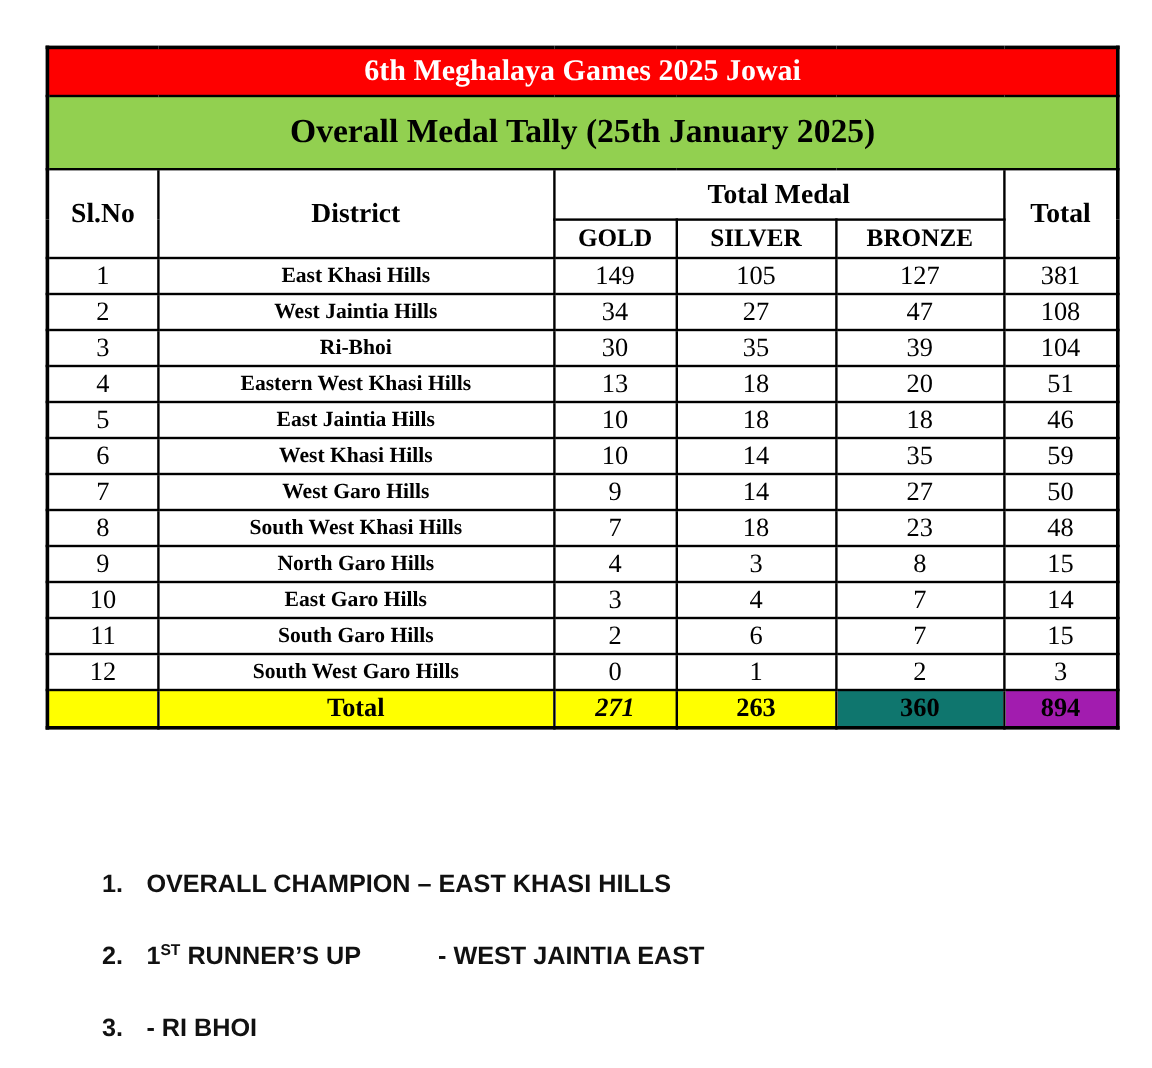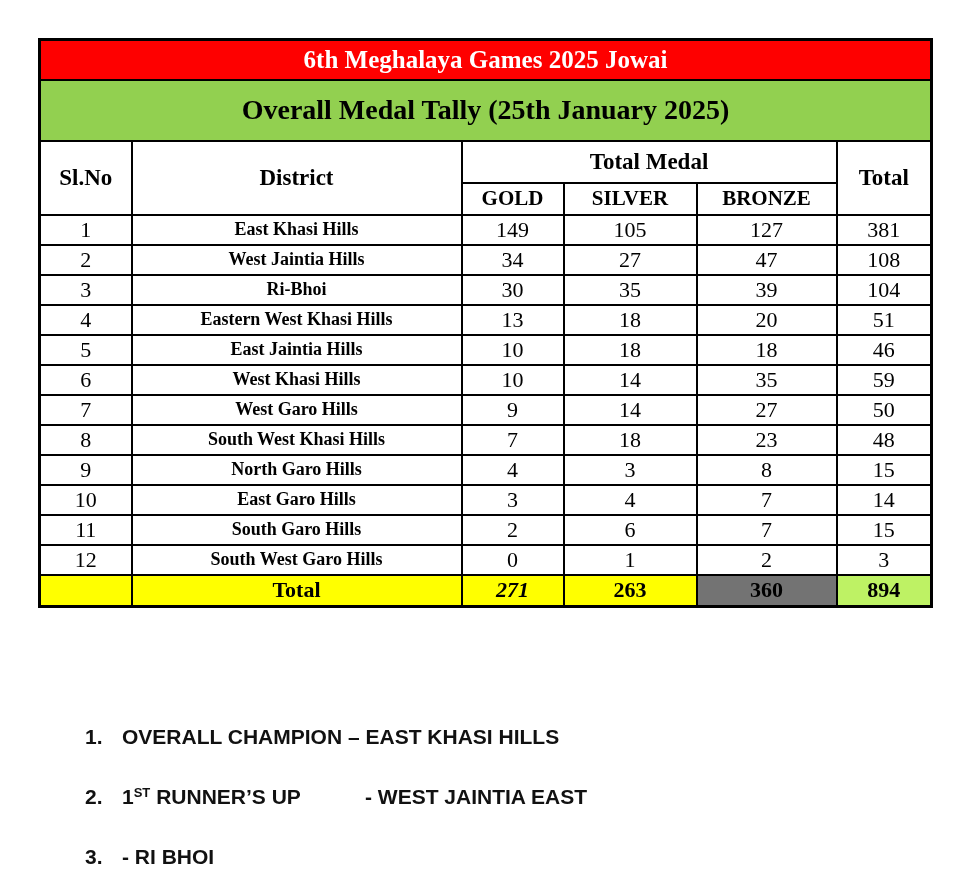--- a/index.html
+++ b/index.html
@@ -202,22 +202,22 @@
           <td>2</td>
           <td>3</td>
         </tr>
       </tbody>
     <tfoot>
       <tr>
         <td style="background: rgb(255, 255, 0);"></td>
         <td style="background: rgb(255, 255, 0);">Total</td>
         <td style="background: rgb(255, 255, 0); font-style: italic;">271</td>
         <td style="background: rgb(255, 255, 0); margin-top: 35px;">263</td>
-        <td style="background: #737373;">360</td>
-        <td style="background: #bef264;">894</td>
+        <td style="background: #0f766e;">360</td>
+        <td style="background: #a21caf;">894</td>
       </tr>
     </tfoot>
   </table>
 </div>
 
 <div class="notes">
   <div class="note">
     <span class="note-num">1.</span>
     <span class="note-rank"><span></span><sup></sup><span>OVERALL CHAMPION – EAST KHASI HILLS</span></span>
     <span class="note-value"></span>

